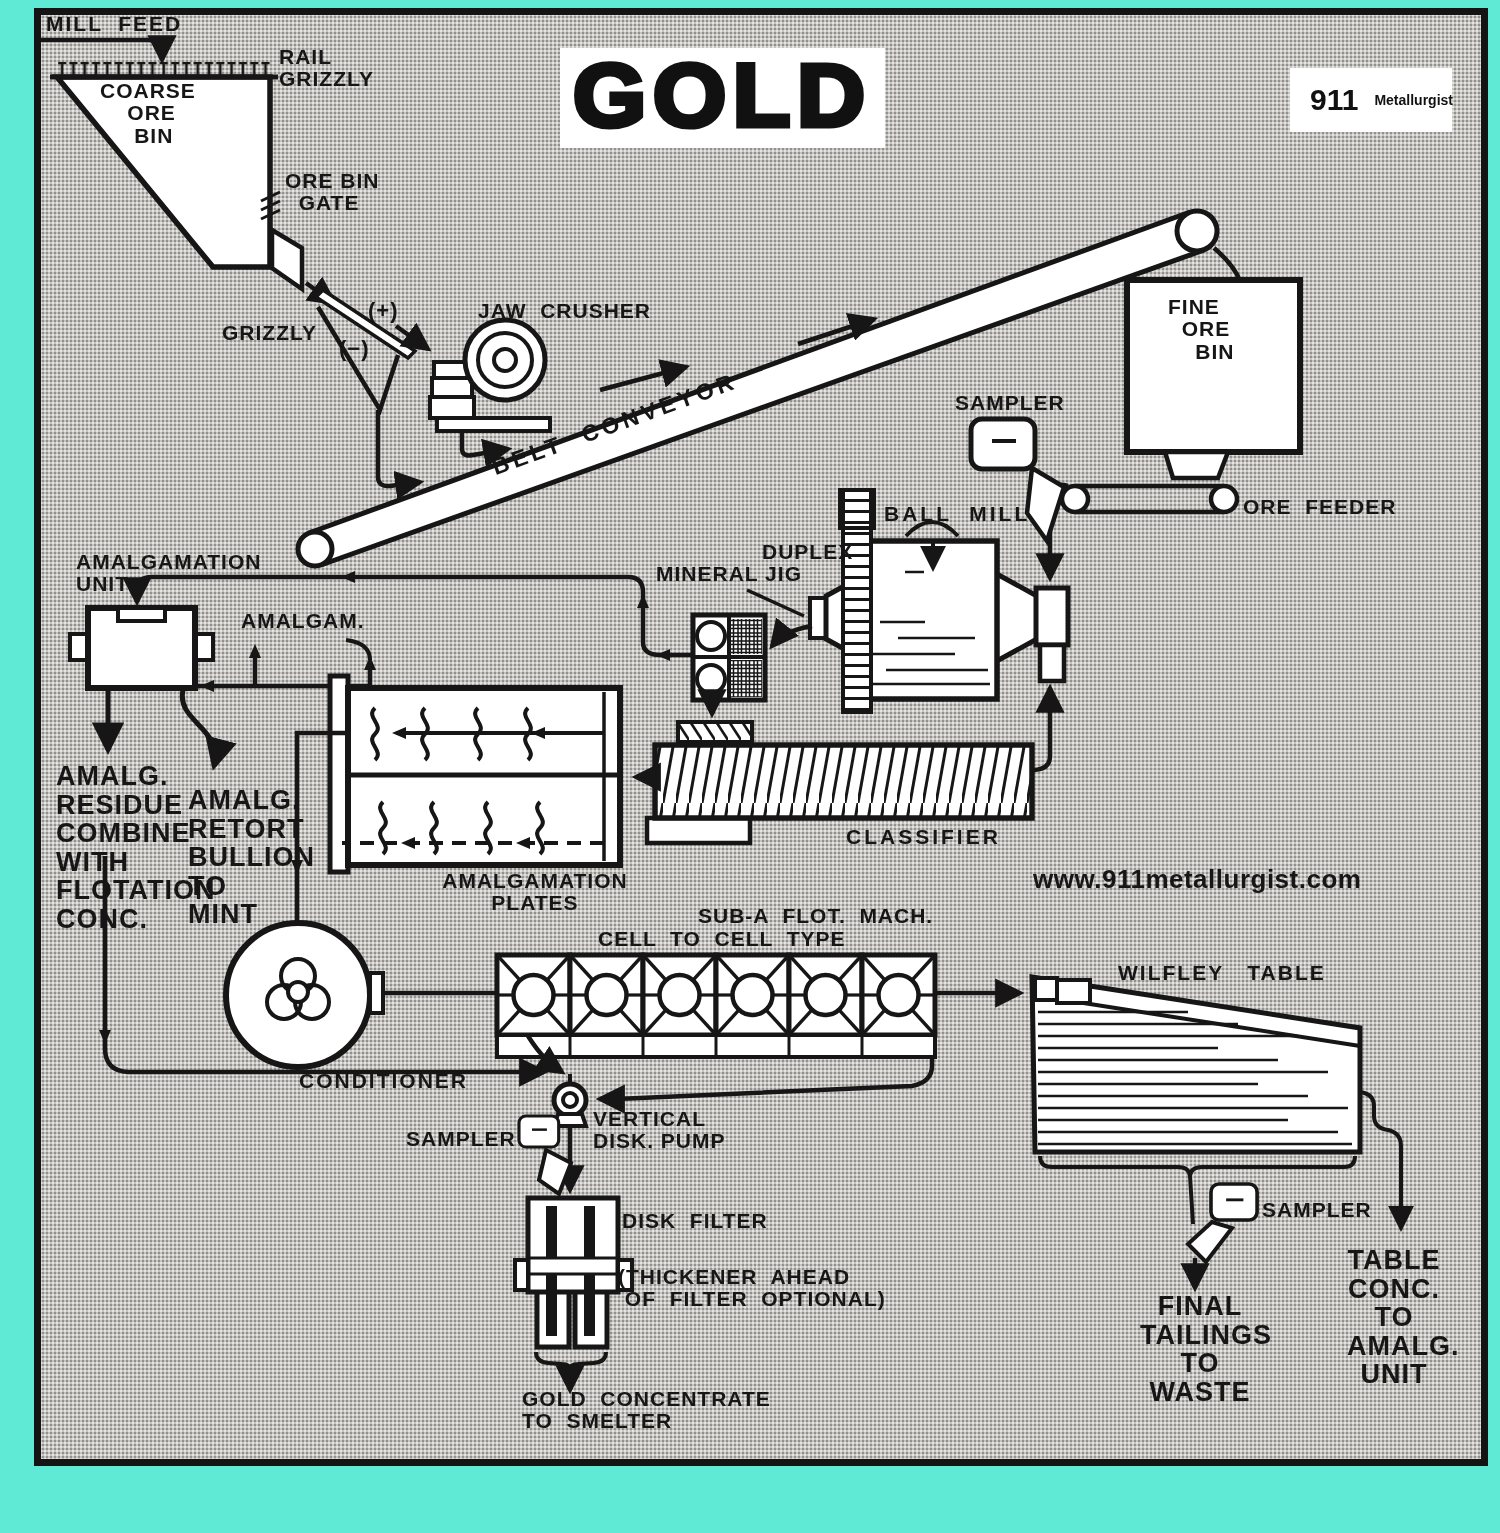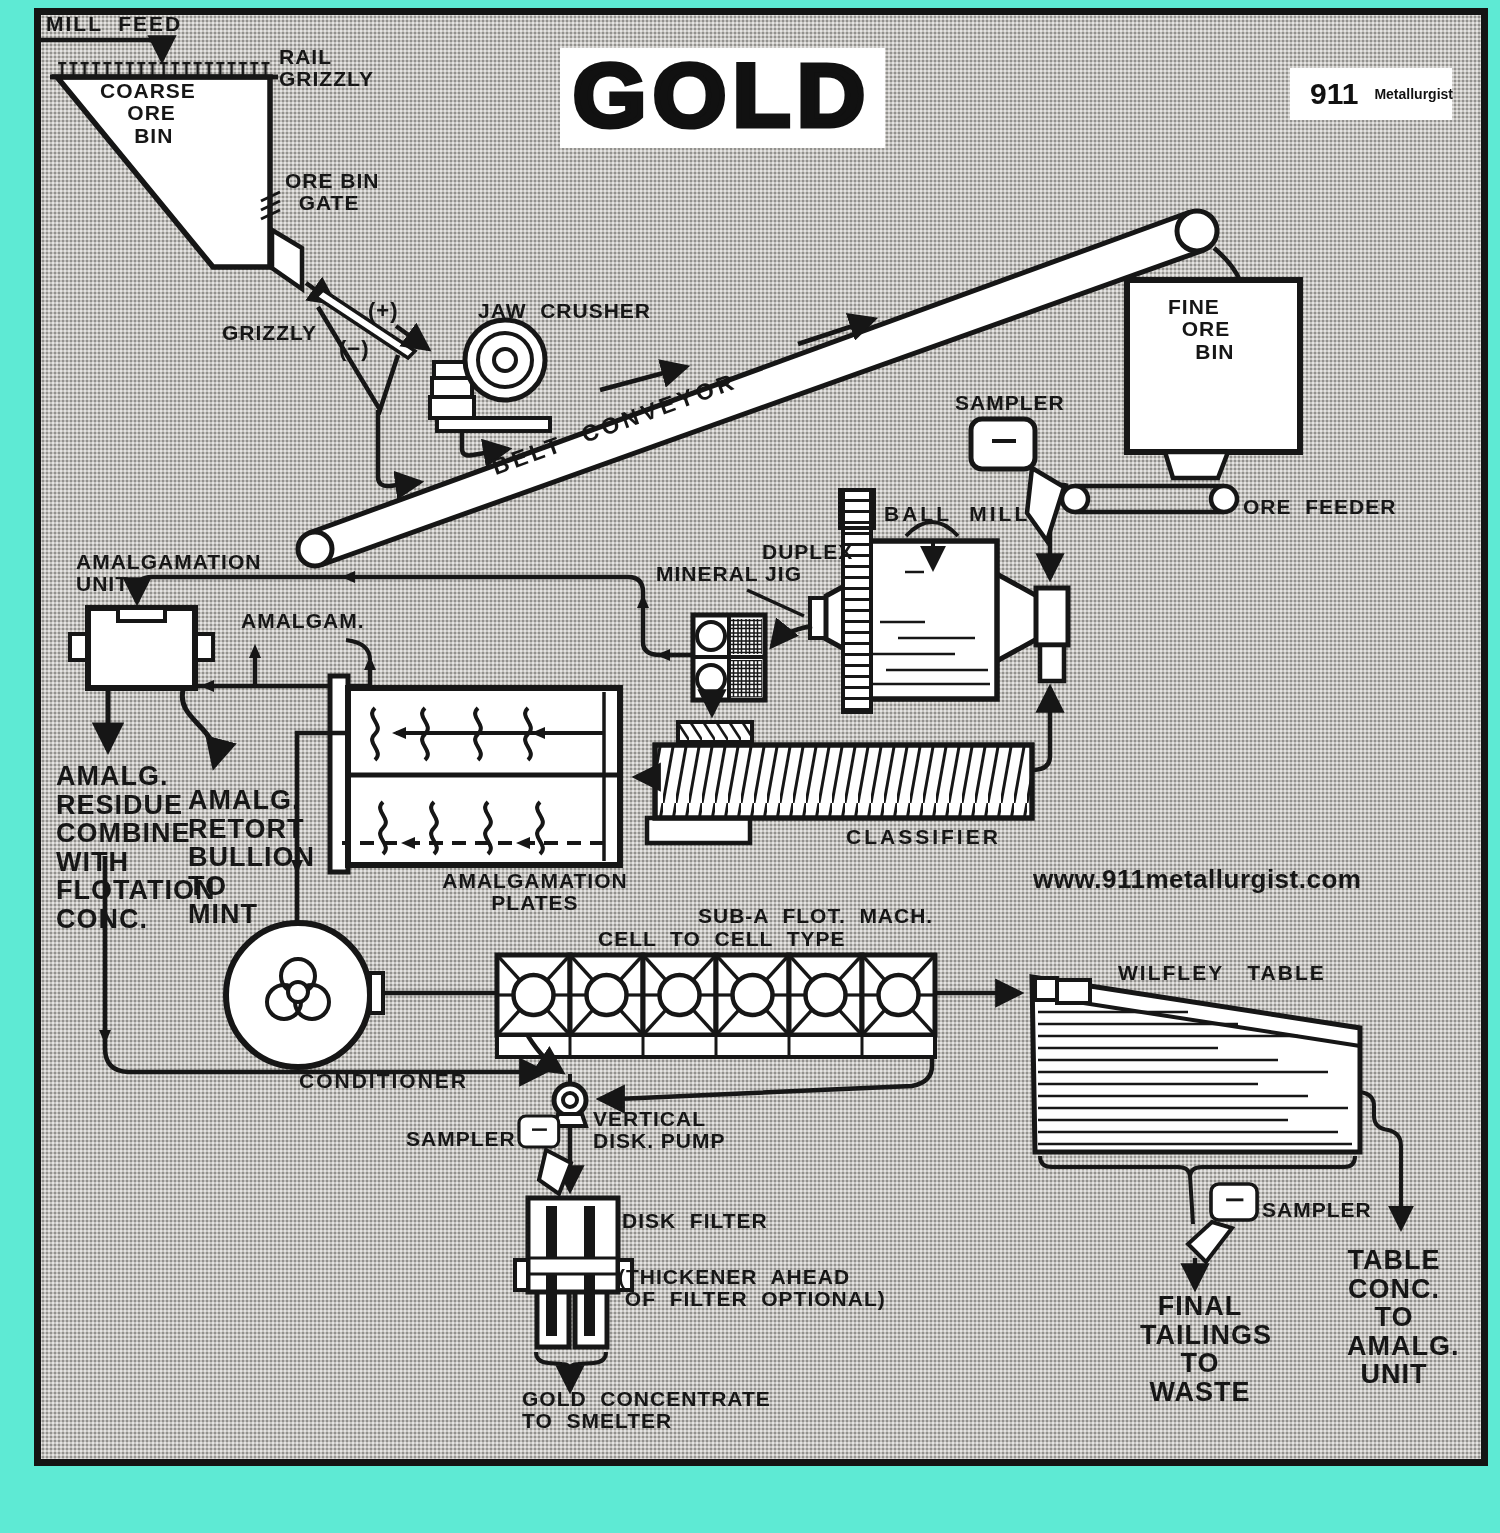--- a/index.html
+++ b/index.html
@@ -14,21 +14,21 @@
          background-size:4px 4px,4px 4px;background-position:0 0,2px 2px;}
   svg.art{position:absolute;left:0;top:0;pointer-events:none;}
   .lbl{position:absolute;font-weight:bold;color:#161616;font-size:21px;line-height:1.06;
        letter-spacing:1px;white-space:pre;}
   .c{text-align:center;}
   .rot{transform:rotate(-19.8deg);transform-origin:left bottom;font-size:23px;letter-spacing:4px;}
   #gold-box{position:absolute;left:560px;top:48px;width:325px;height:100px;background:#ffffff;
             display:flex;justify-content:center;}
   #gold-box span{font-size:84px;font-weight:bold;letter-spacing:6px;color:#111;
                  transform:scaleX(1.12) scaleY(1.05);-webkit-text-stroke:5px #111;}
-  #logo{position:absolute;left:1290px;top:68px;width:162px;height:52px;background:#ffffff;
+  #logo{position:absolute;left:1290px;top:68px;width:162px;height:64px;background:#ffffff;
         display:flex;align-items:center;gap:16px;padding-left:4px;box-sizing:border-box;}
   #logo .n911{font-size:30px;font-weight:bold;color:#111;}
   #logo .met{font-size:14px;font-weight:bold;color:#111;}
   #caption{position:absolute;left:0;top:1480px;width:1500px;text-align:center;
            font-size:36px;font-weight:bold;letter-spacing:7px;color:#141414;}
   .site{font-size:26px;letter-spacing:0.5px;}
   .small20{font-size:27px;}
 </style>
 </head>
 <body>

